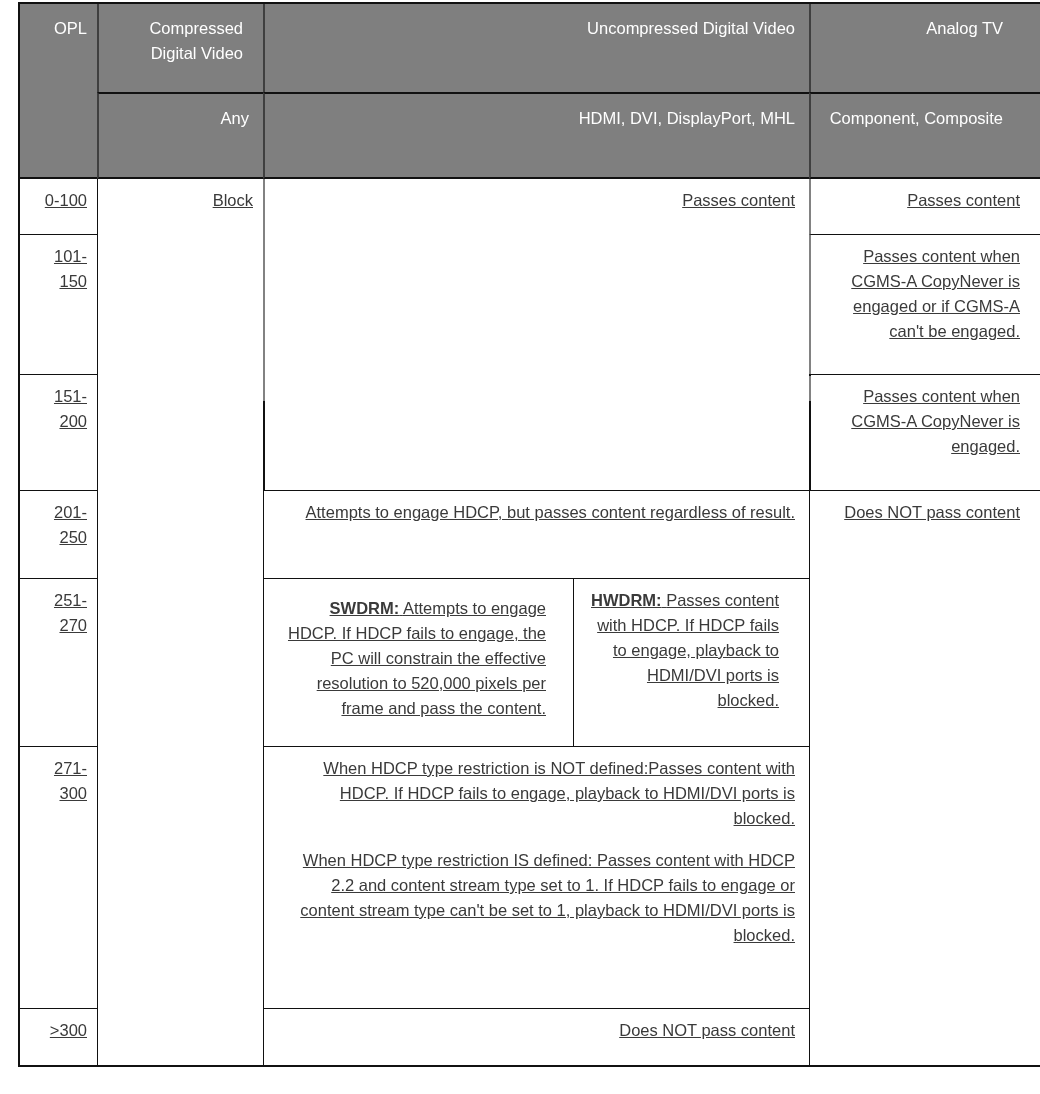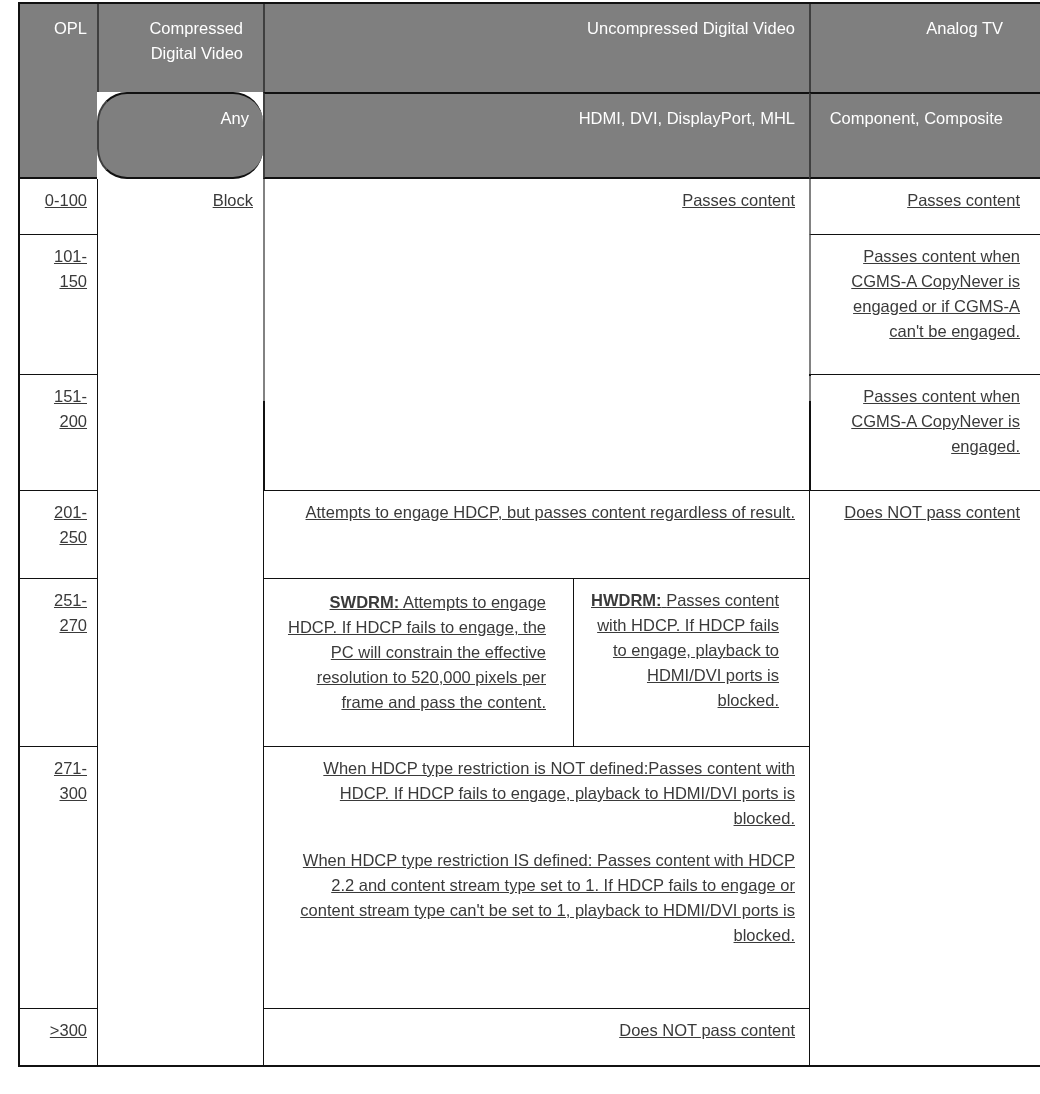--- a/index.html
+++ b/index.html
@@ -34,35 +34,35 @@
   .hd {
     background: #7f7f7f;
     color: #ffffff;
     border-left: 2px solid #3f3f3f;
     padding: 12px 14px 0 15px;
   }
   .h-opl    { grid-column: 1; grid-row: 1 / 3; border-left: none; border-bottom: 2px solid #111111; padding: 12px 10px 0 14px; }
   .h-comp   { grid-column: 2; grid-row: 1; padding: 12px 20px 0 15px; }
   .h-unc    { grid-column: 3 / 5; grid-row: 1; padding: 12px 14px 0 16px; }
   .h-analog { grid-column: 5; grid-row: 1; padding: 12px 50px 0 15px; }
-  .h-any    { grid-column: 2; grid-row: 2; border-radius: 30px; }
+  .h-any    { grid-column: 2; grid-row: 2; }
   .h-ports  { grid-column: 3 / 5; grid-row: 2; padding: 12px 14px 0 16px; }
   .h-cc     { grid-column: 5; grid-row: 2; padding: 12px 50px 0 15px; }
   .h-any, .h-ports, .h-cc {
     border-top: 2px solid #111111;
     border-bottom: 2px solid #111111;
   }
   
   .bd  { padding: 9px 14px 0 16px; text-decoration: underline; }
   .bt  { border-top: 1.5px solid #111111; }
   .bl  { border-left: 1.5px solid #111111; }
   .c-opl   { padding: 9px 10px 0 13px; }
   .c-block { padding: 9px 10px 0 14px; }
   .c-an    { padding: 9px 33px 0 15px; }
-  .c-swdrm { padding: 11px 27px 0 16px; }
+  .c-swdrm { padding: 17px 27px 0 16px; }
   .c-hwdrm { padding: 9px 30px 0 16px; }
 
   .b-opl1 { grid-column: 1; grid-row: 3; }
   .b-opl2 { grid-column: 1; grid-row: 4; }
   .b-opl3 { grid-column: 1; grid-row: 5; }
   .b-opl4 { grid-column: 1; grid-row: 6; }
   .b-opl5 { grid-column: 1; grid-row: 7; }
   .b-opl6 { grid-column: 1; grid-row: 8; }
   .b-opl7 { grid-column: 1; grid-row: 9; }
 

